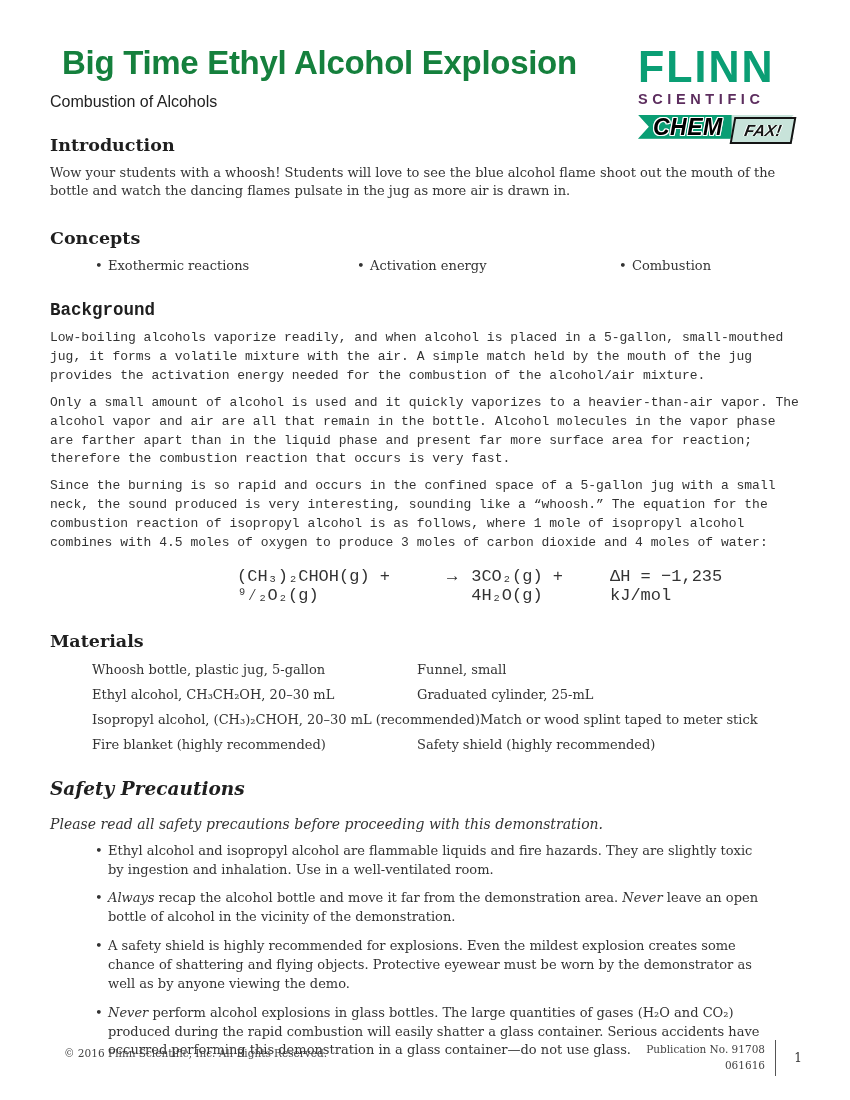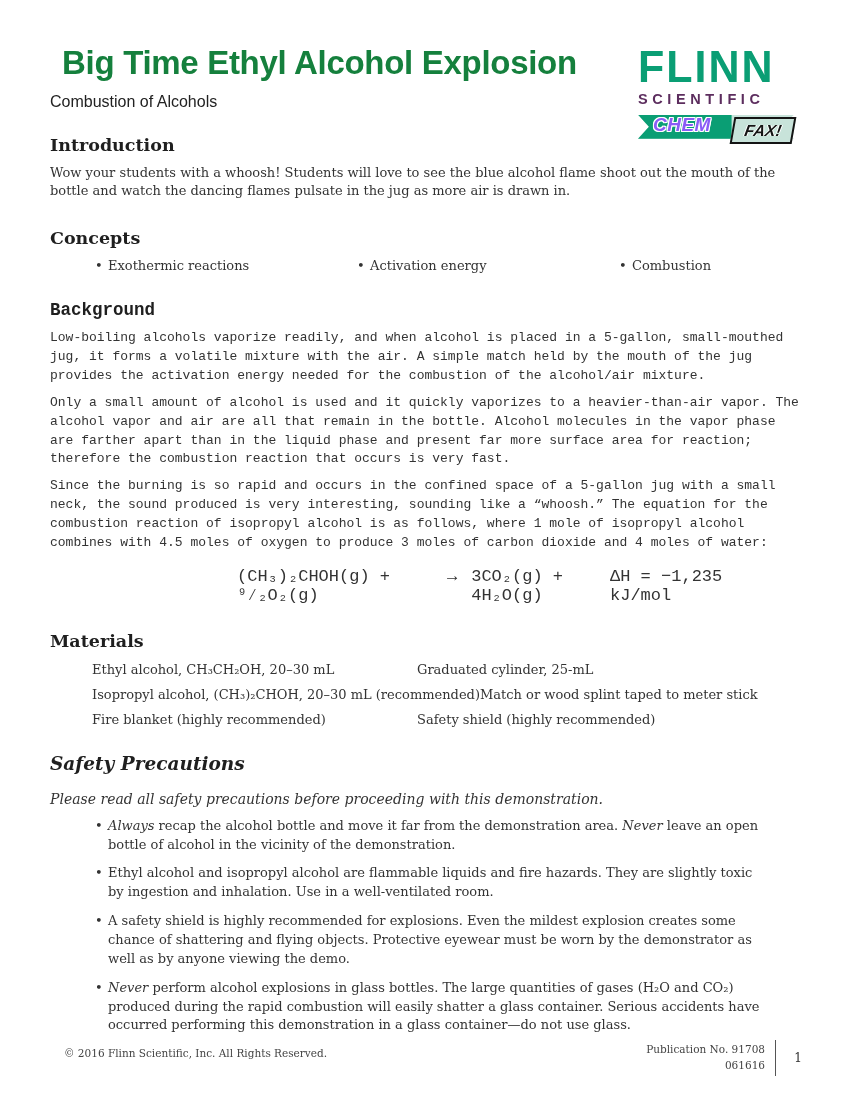--- a/index.html
+++ b/index.html
@@ -35,21 +35,21 @@
     position:absolute;left:0;top:3px;width:156px;height:24px;background:#c8e3da;
     clip-path:polygon(0 0,100% 0,92% 50%,100% 100%,0 100%,7% 50%);
   }
   .banner-green{
     position:absolute;left:0;top:3px;width:156px;height:24px;background:#0a9e74;
     clip-path:polygon(0 0,60% 0,60% 100%,0 100%,7% 50%);
   }
   .banner-chem{
     position:absolute;left:15px;top:2px;
     font-family:"Liberation Sans","DejaVu Sans",sans-serif;
-    font-style:italic;font-weight:700;font-size:19px;color:#8b5cf6;
+    font-style:italic;font-weight:700;font-size:23px;color:#000000;
     text-shadow:-1px -1px 0 #fff,1px -1px 0 #fff,-1px 1px 0 #fff,1px 1px 0 #fff,0 1px 0 #fff,0 -1px 0 #fff,1px 0 0 #fff,-1px 0 0 #fff;
     letter-spacing:0.5px;
   }
   .banner-faxbox{
     position:absolute;right:8px;top:5px;width:58px;height:23px;background:#c8e3da;
     border:2px solid #141414;transform:skewX(-10deg);
     display:flex;align-items:center;justify-content:center;
   }
   .banner-fax{
     font-family:"Liberation Sans","DejaVu Sans",sans-serif;
@@ -147,39 +147,43 @@
       <span class="eq-arrow">→</span>
       <span>3CO₂(g) + 4H₂O(g)</span>
       <span class="eq-dh">ΔH = −1,235 kJ/mol</span>
     </div>
   </div>
 
   <div class="sec-materials">
     <h2 class="sec">Materials</h2>
     <div class="materials">
       <div class="mat-row">
+        <span>Whoosh bottle, plastic jug, 5-gallon</span>
+        <span>Funnel, small</span>
+      </div>
+      <div class="mat-row">
         <span>Ethyl alcohol, CH₃CH₂OH, 20–30 mL</span>
         <span>Graduated cylinder, 25-mL</span>
       </div>
       <div class="mat-row joined">
         <span>Isopropyl alcohol, (CH₃)₂CHOH, 20–30 mL (recommended)</span><span>Match or wood splint taped to meter stick</span>
       </div>
       <div class="mat-row">
         <span>Fire blanket (highly recommended)</span>
         <span>Safety shield (highly recommended)</span>
       </div>
     </div>
   </div>
 
   <div class="sec-safety">
     <h2 class="sec italic">Safety Precautions</h2>
     <div class="safety-intro">Please read all safety precautions before proceeding with this demonstration.</div>
     <ul class="safety-list">
+      <li><span>Ethyl alcohol and isopropyl alcohol are flammable liquids and fire hazards. They are slightly toxic by ingestion and inhalation. Use in a well-ventilated room.</span><span class="it"></span><span></span><span class="it"></span><span></span></li>
       <li><span></span><span class="it">Always</span><span> recap the alcohol bottle and move it far from the demonstration area. </span><span class="it">Never</span><span> leave an open bottle of alcohol in the vicinity of the demonstration.</span></li>
-      <li><span>Ethyl alcohol and isopropyl alcohol are flammable liquids and fire hazards. They are slightly toxic by ingestion and inhalation. Use in a well-ventilated room.</span><span class="it"></span><span></span><span class="it"></span><span></span></li>
       <li><span>A safety shield is highly recommended for explosions. Even the mildest explosion creates some chance of shattering and flying objects. Protective eyewear must be worn by the demonstrator as well as by anyone viewing the demo.</span><span class="it"></span><span></span><span class="it"></span><span></span></li>
       <li><span></span><span class="it">Never</span><span> perform alcohol explosions in glass bottles. The large quantities of gases (H₂O and CO₂) produced during the rapid combustion will easily shatter a glass container. Serious accidents have occurred performing this demonstration in a glass container—do not use glass.</span><span class="it"></span><span></span></li>
     </ul>
   </div>
 
   <div class="footer">
     <div class="footer-copy">© 2016 Flinn Scientific, Inc. All Rights Reserved.</div>
     <div class="footer-right">
       <div class="pub-block">
         <div>Publication No. 91708</div>

